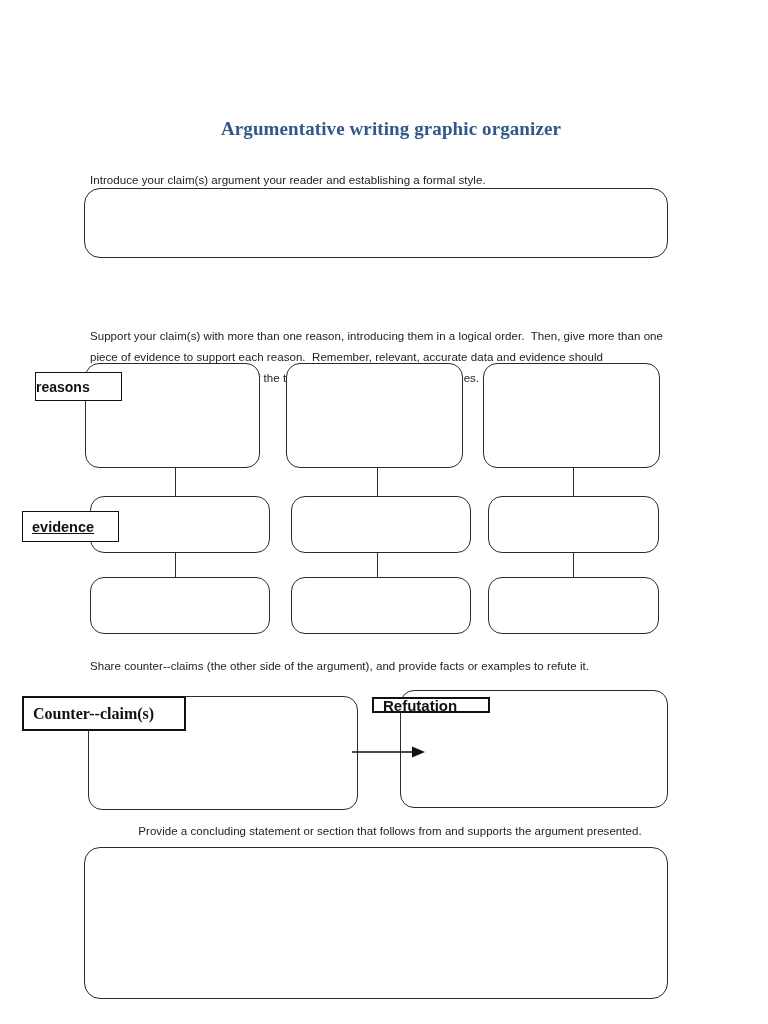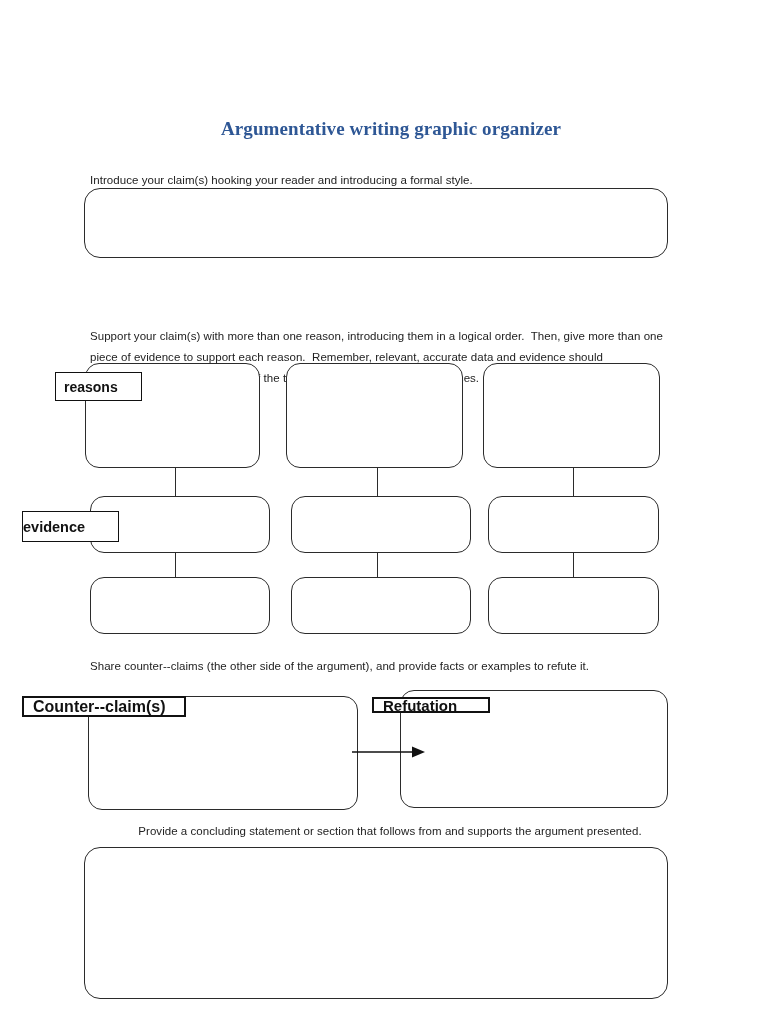--- a/index.html
+++ b/index.html
@@ -102,32 +102,33 @@
     border: 1.6px solid #111111;
     font-weight: bold;
     color: #111111;
     display: flex;
     align-items: center;
     z-index: 5;
   }
   #tag-reasons {
     left: 35px; top: 372px; width: 87px; height: 29px;
     font-size: 14px;
-    padding-left: 8px;
-    margin-left: 20px;
   }
   #tag-evidence {
     left: 22px; top: 511px; width: 97px; height: 31px;
     font-size: 14.5px;
+    padding-left: 9px;
+    text-decoration: underline;
   }
   #tag-counterclaim {
-    left: 22px; top: 696px; width: 164px; height: 21px;
+    left: 22px; top: 696px; width: 164px; height: 35px;
     font-size: 16px;
     padding-left: 9px;
     border-width: 2px;
+    font-family: Liberation Serif, serif;
   }
   #tag-refutation {
     left: 372px; top: 697px; width: 118px; height: 16px;
     font-size: 15px;
     padding-left: 9px;
     border-width: 2px;
   }
 
   
   #arrow-counter-to-refutation {
@@ -140,21 +141,21 @@
   }
   #arrow-counter-to-refutation svg { display: block; }
 </style>
 </head>
 <body>
 
 <div id="page">
 
   <div class="doc-title">Argumentative writing graphic organizer</div>
 
-  <div class="instr" id="instr-intro">Introduce your claim(s) hooking your reader and introducing a formal style.</div>
+  <div class="instr" id="instr-intro">Introduce your claim(s) argument your reader and establishing a formal style.</div>
 
   <div class="rbox" id="box-intro"></div>
 
   <div class="instr" id="instr-support">Support your claim(s) with more than one reason, introducing them in a logical order.  Then, give more than one piece of evidence to support each reason.  Remember, relevant, accurate data and evidence should demonstrate an understanding of the topic and come from credible sources.</div>
 
   <div class="rbox" id="box-reason-1"></div>
   <div class="rbox" id="box-reason-2"></div>
   <div class="rbox" id="box-reason-3"></div>
 
   <div class="rbox" id="box-evidence-1a"></div>

